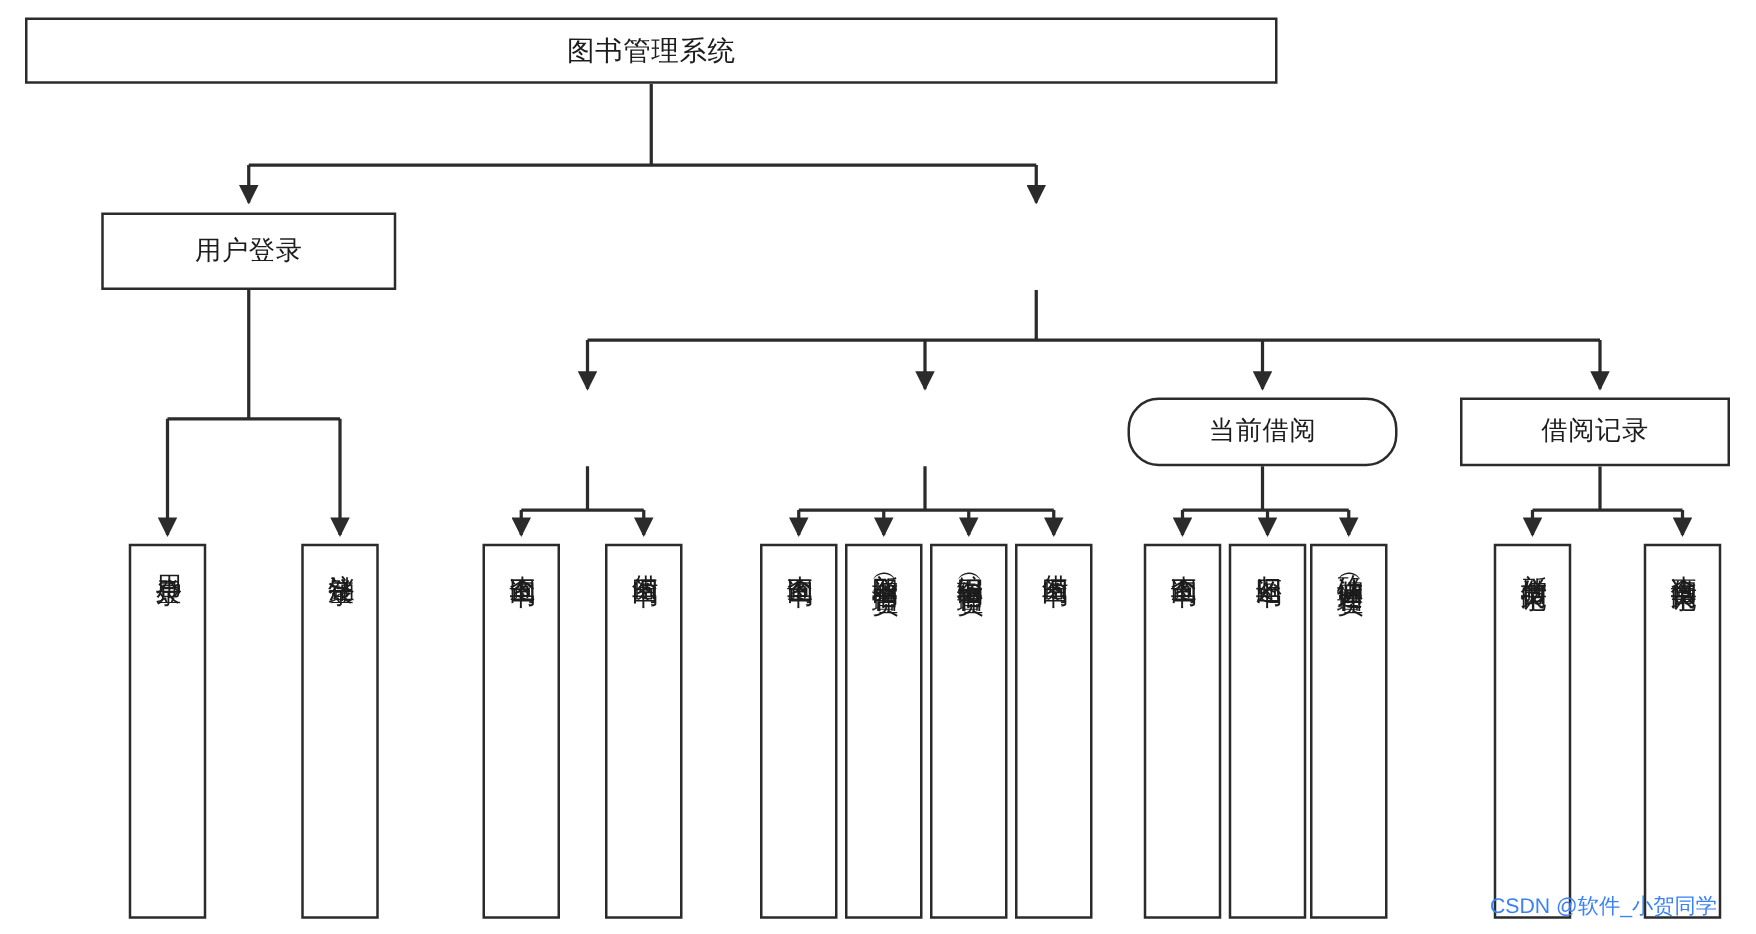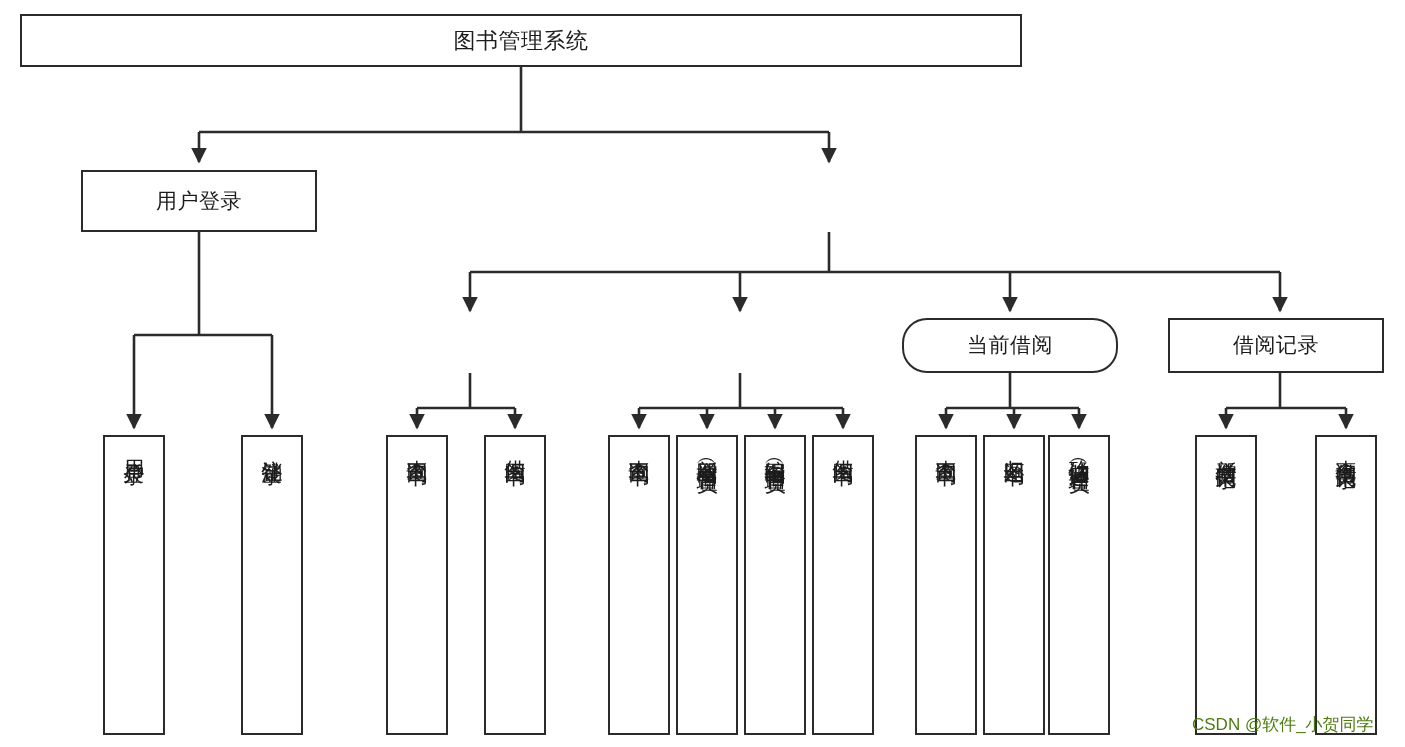--- a/index.html
+++ b/index.html
@@ -65,21 +65,21 @@
     line-height: 1.05;
     letter-spacing: 2px;
     white-space: nowrap;
     max-height: 100%;
   }
   .watermark {
     position: absolute;
     left: 1192px;
     top: 713px;
     font-size: 17px;
-    color: #4d7c0f;
+    color: #3b82f6;
     white-space: nowrap;
     user-select: none;
   }
 </style>
 </head>
 <body>
 
 <div id="diagram-root">
 
   <svg id="edges-layer" viewBox="0 0 1405 747" width="1405" height="747" xmlns="http://www.w3.org/2000/svg">

